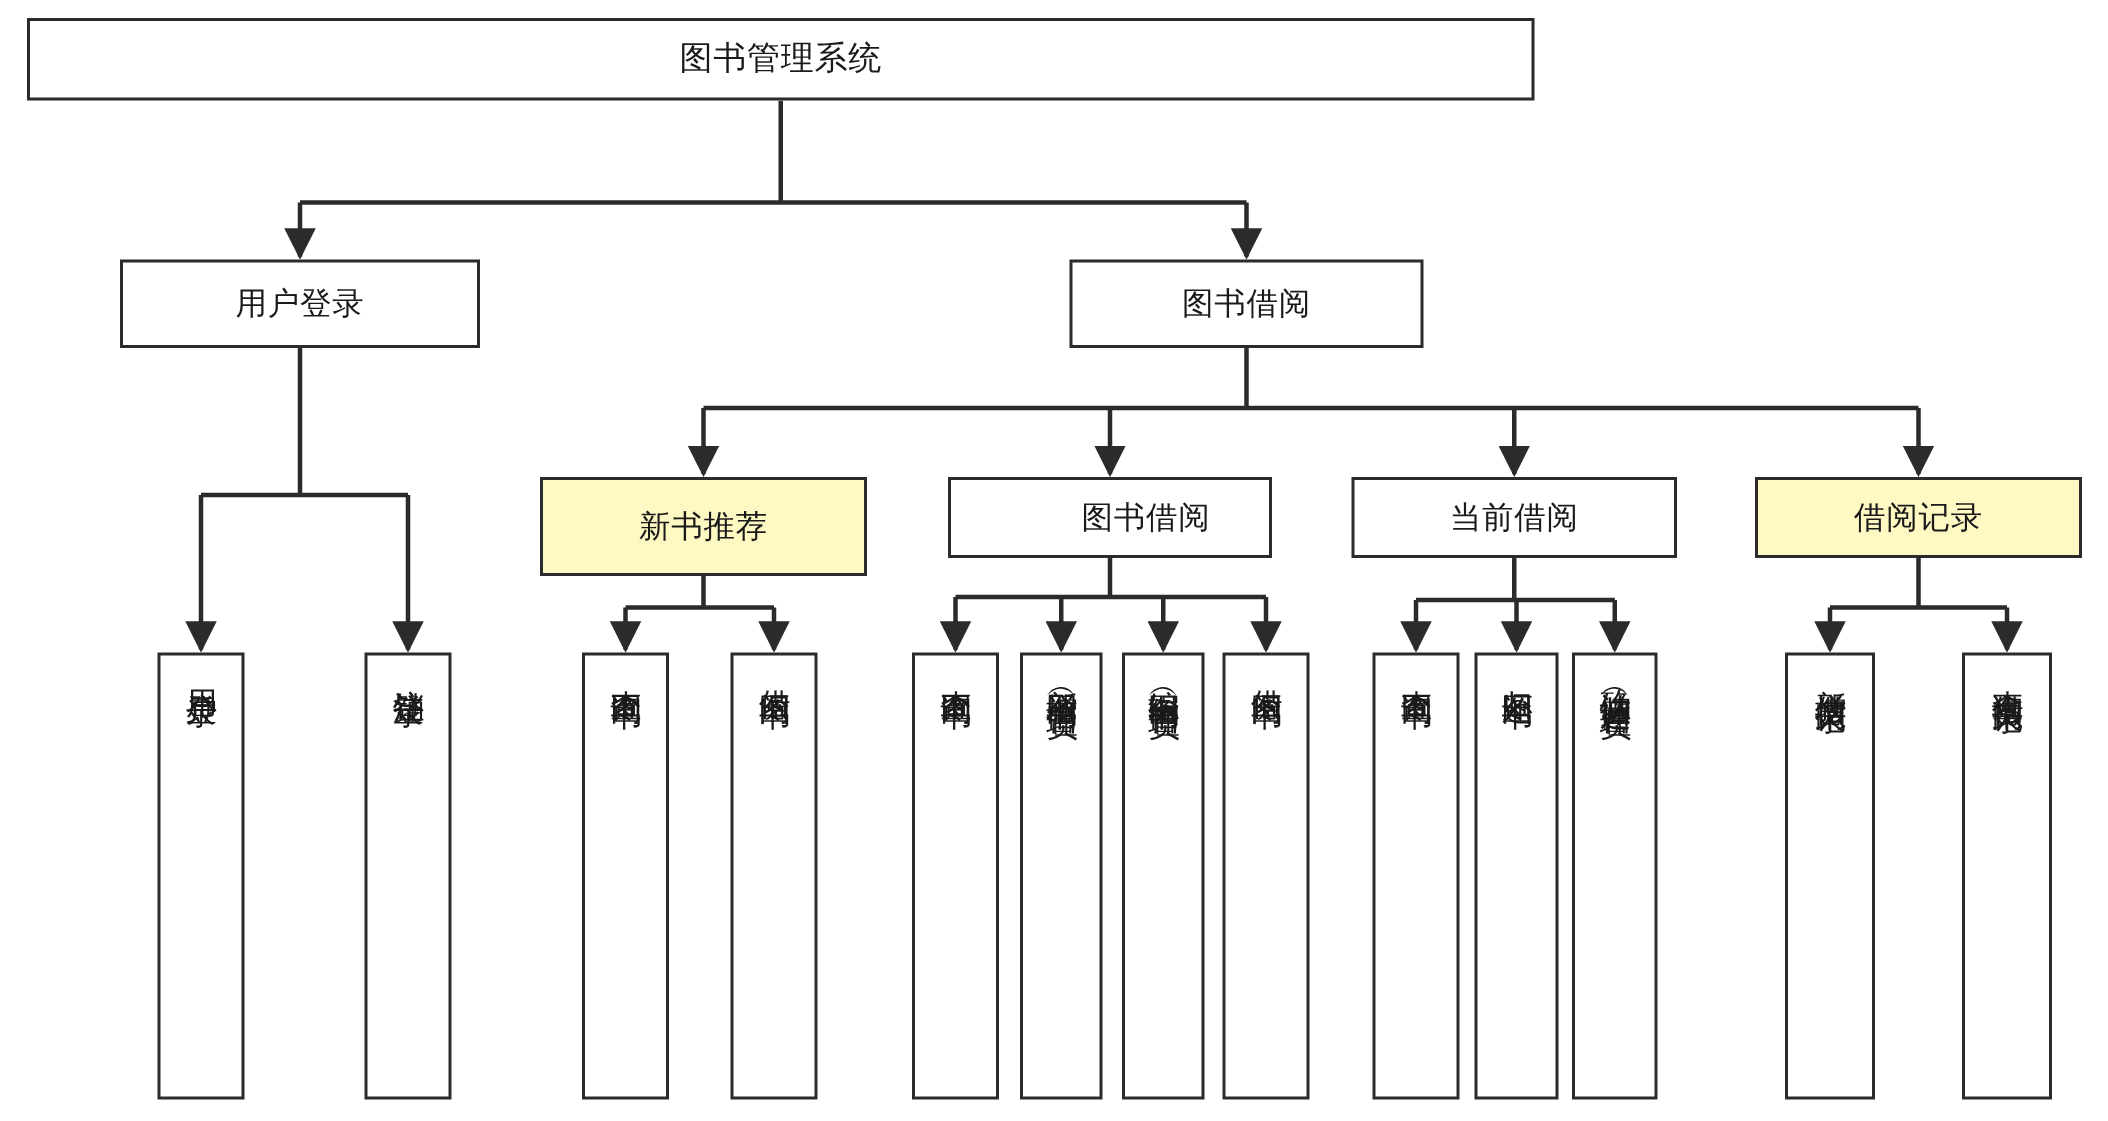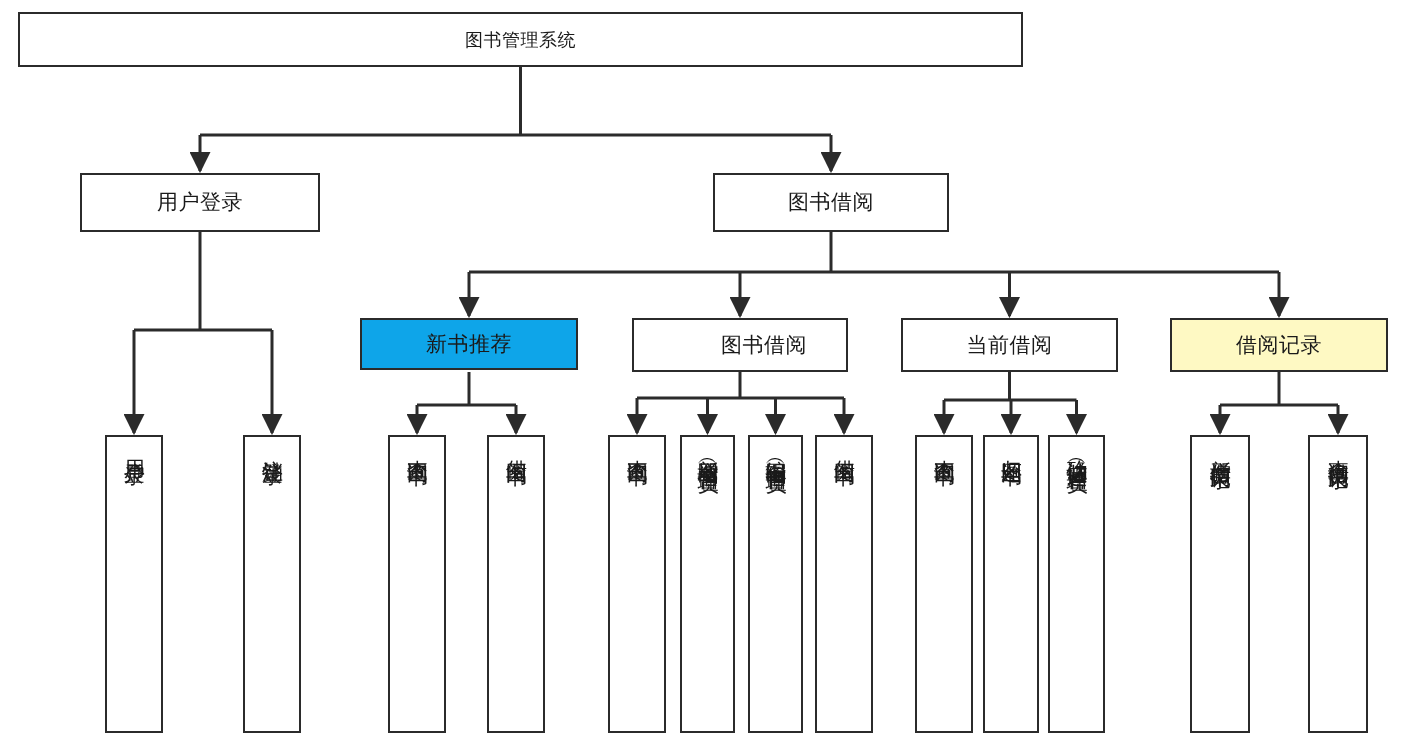--- a/index.html
+++ b/index.html
@@ -39,21 +39,21 @@
     font-family: "DejaVu Sans", "Liberation Sans", sans-serif;
     line-height: 1.08;
     text-align: center;
     white-space: nowrap;
   }
   .node-box.horizontal .node-label {
     font-size: 21px;
     letter-spacing: 0.5px;
   }
   .node-box.root .node-label {
-    font-size: 18px;
+    font-size: 22px;
     letter-spacing: 0.5px;
   }
   .node-box.vertical {
     align-items: flex-start;
     padding-top: 6px;
   }
   .node-box.vertical .node-label {
     writing-mode: vertical-rl;
     text-orientation: upright;
     font-size: 21px;
@@ -120,21 +120,21 @@
   <div id="node-layer">
       <div class="node-box horizontal root" style="left: 18px; top: 12px; width: 1005px; height: 55px; border-color: rgb(43, 43, 43); background: rgb(255, 255, 255);">
         <div class="node-label" style="color: rgb(26, 26, 26);">图书管理系统</div>
       </div>
       <div class="node-box horizontal" style="left: 80px; top: 173px; width: 240px; height: 59px; border-color: rgb(43, 43, 43); background: rgb(255, 255, 255);">
         <div class="node-label" style="color: rgb(26, 26, 26);">用户登录</div>
       </div>
       <div class="node-box horizontal" style="left: 713px; top: 173px; width: 236px; height: 59px; border-color: rgb(43, 43, 43); background: rgb(255, 255, 255);">
         <div class="node-label" style="color: rgb(26, 26, 26);">图书借阅</div>
       </div>
-      <div class="node-box horizontal" style="left: 360px; top: 318px; width: 218px; height: 52px; border-color: rgb(43, 43, 43); background: #0ea5e9;">
+      <div class="node-box horizontal" style="left: 360px; top: 318px; width: 218px; height: 66px; border-color: rgb(43, 43, 43); background: #fef9c3;">
         <div class="node-label" style="color: rgb(26, 26, 26);">新书推荐</div>
       </div>
       <div class="node-box horizontal" style="left: 632px; top: 318px; width: 216px; height: 54px; border-color: rgb(43, 43, 43); background: rgb(255, 255, 255); padding-left: 48px;">
         <div class="node-label" style="color: rgb(26, 26, 26);">图书借阅</div>
       </div>
       <div class="node-box horizontal" style="left: 901px; top: 318px; width: 217px; height: 54px; border-color: rgb(43, 43, 43); background: rgb(255, 255, 255);">
         <div class="node-label" style="color: rgb(26, 26, 26); text-align: right;">当前借阅</div>
       </div>
       <div class="node-box horizontal" style="left: 1170px; top: 318px; width: 218px; height: 54px; border-color: rgb(43, 43, 43); background: #fef9c3;">
         <div class="node-label" style="color: rgb(26, 26, 26);">借阅记录</div>

